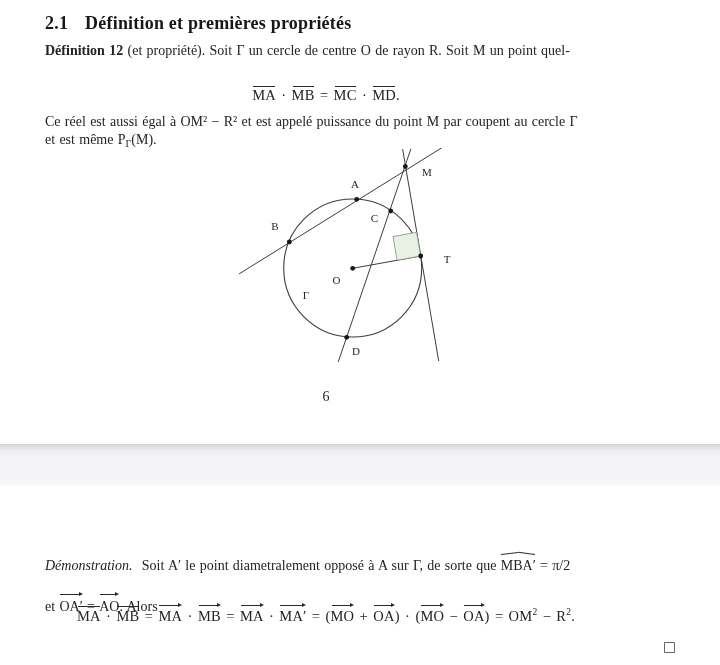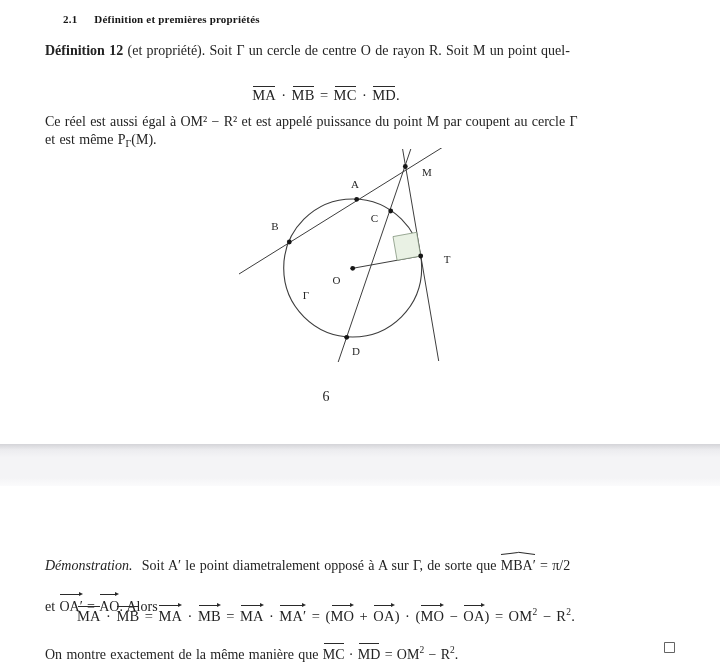--- a/index.html
+++ b/index.html
@@ -1,20 +1,20 @@
 <!DOCTYPE html>
 <html><head>
 <meta charset="utf-8">
 <style>
   html,body{margin:0;padding:0;background:#ffffff;}
   .stage{position:relative;width:720px;height:665px;background:#ffffff;overflow:hidden;
          font-family:"Liberation Serif","DejaVu Serif",serif;color:#232323;}
   .abs{position:absolute;white-space:nowrap;}
   .line{font-size:14px;line-height:19px;word-spacing:0.8px;}
-  .heading{font-size:11px;font-weight:bold;color:#171717;letter-spacing:0.2px;margin-left:18px;}
+  .heading{font-size:18px;font-weight:bold;color:#171717;letter-spacing:0.2px;}
   .heading .num{margin-right:17px;}
   .center{left:0;width:652px;text-align:center;}
   .formula{font-size:14.5px;letter-spacing:0.2px;word-spacing:1.5px;}
   .bold{font-weight:bold;}
   .italic{font-style:italic;}
   .proof-label{margin-right:5px;}
   .m-bar,.m-vec,.m-hat{position:relative;display:inline-block;}
   .m-bar::before{content:"";position:absolute;left:1px;right:1px;top:-1.5px;height:1px;background:#2a2a2a;}
   .m-vec::before{content:"";position:absolute;left:1px;right:4px;top:-3px;height:1px;background:#2a2a2a;}
   .m-vec::after{content:"";position:absolute;right:0;top:-5px;width:0;height:0;
@@ -81,17 +81,16 @@
 
   <div class="abs line" style="left:45px;top:556px;text-align:right;">
     <span class="italic proof-label">Démonstration.</span><span> Soit A′ le point diametralement opposé à A sur Γ, de sorte que </span><span class="m-hat">MBA′</span><span> = π/2</span>
   </div>
   <div class="abs line" style="left:45px;top:578px;margin-top:19px;">
     <span>et </span><span class="m-vec">OA′</span><span> = </span><span class="m-vec">AO</span><span>. Alors</span>
   </div>
 
   <div class="abs center formula" style="top:607px;"><span class="m-bar">MA</span><span> · </span><span class="m-bar">MB</span><span> = </span><span class="m-vec">MA</span><span> · </span><span class="m-vec">MB</span><span> = </span><span class="m-vec">MA</span><span> · </span><span class="m-vec">MA′</span><span> = (</span><span class="m-vec">MO</span><span> + </span><span class="m-vec">OA</span><span>) · (</span><span class="m-vec">MO</span><span> − </span><span class="m-vec">OA</span><span>) = OM</span><sup class="m-sup">2</sup><span> − R</span><sup class="m-sup">2</sup><span>.</span></div>
 
-  <div class="abs line" style="left:45px;top:641px;"><span>On montre exactement de la même manière que </span><span class="m-bar">MC</span><span> · </span><span class="m-bar">MD</span><span> = OM</span><sup class="m-sup">2</sup><span> − R</span><sup class="m-sup">2</sup><span>.</span></div>
 
   <div class="abs qed" style="left:663px;top:638px;">□</div>
 
 </div>
 
 </body></html>

